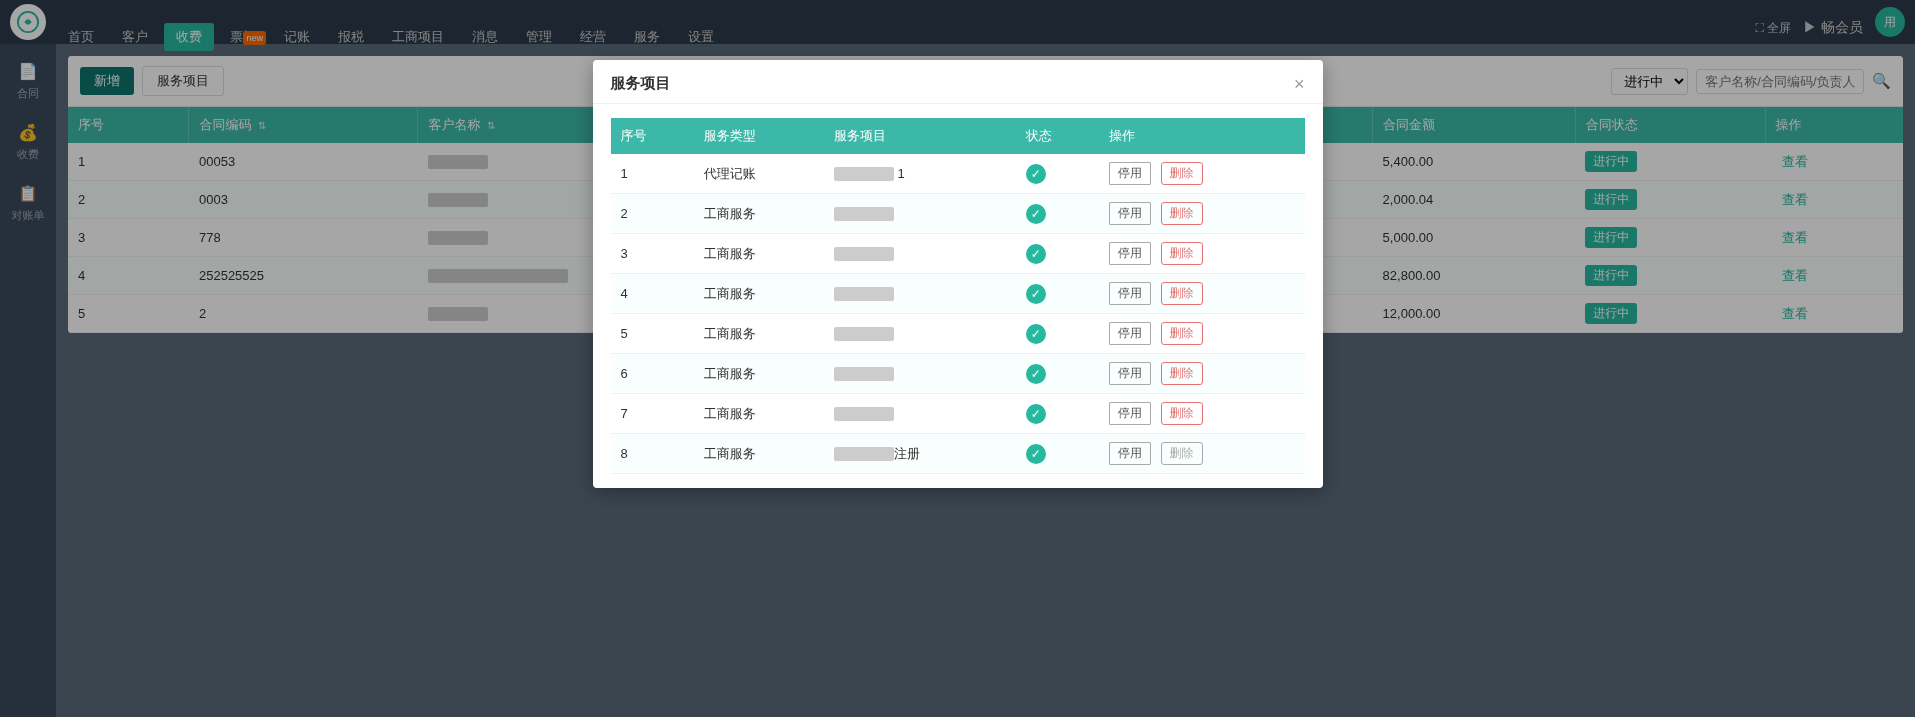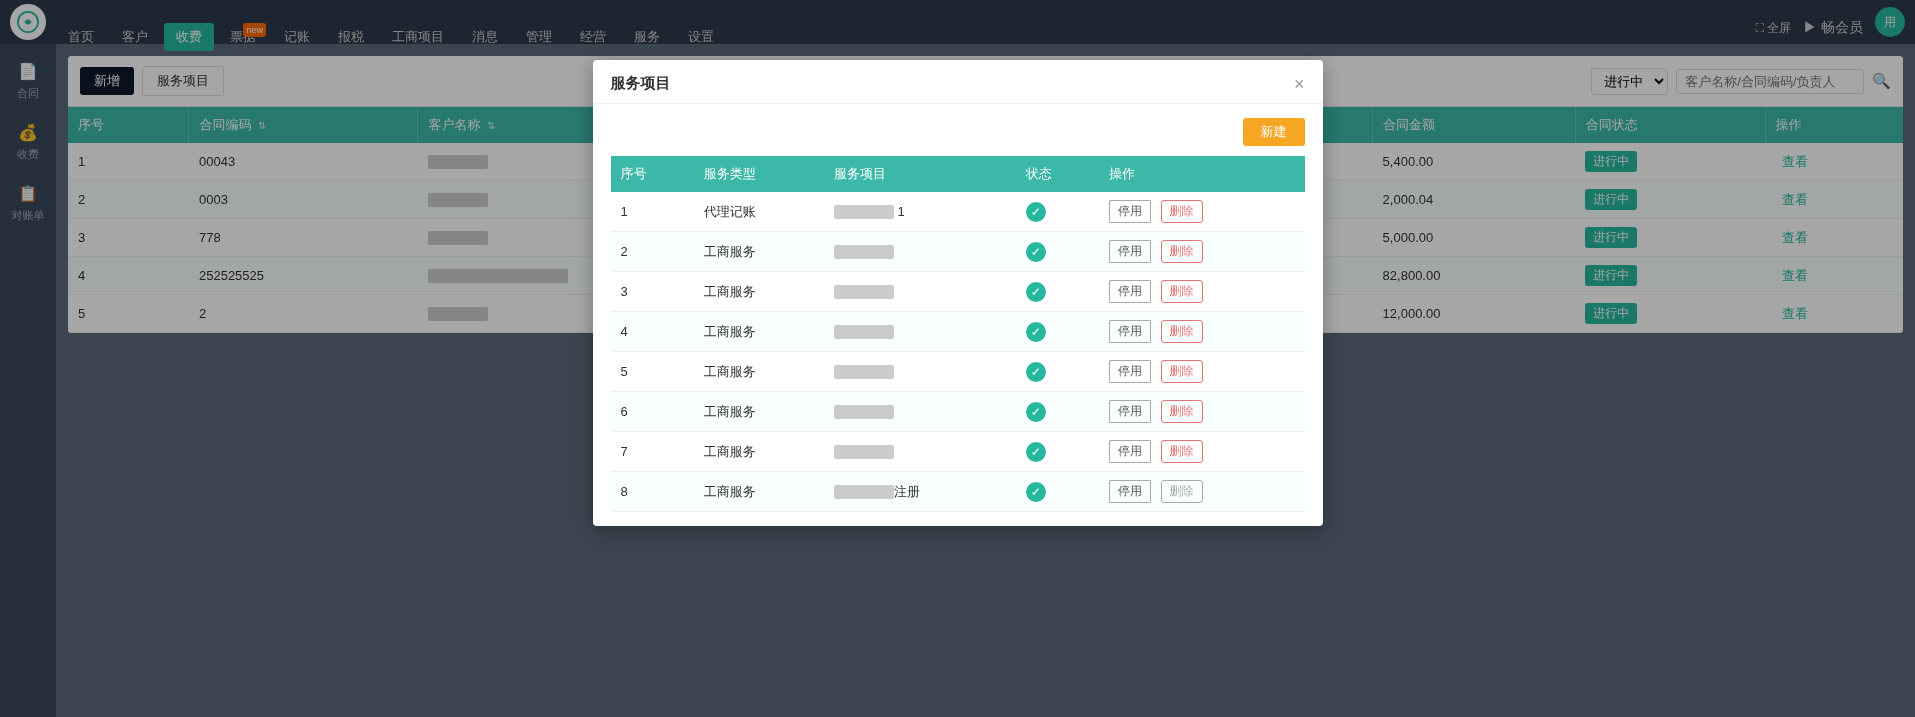--- a/index.html
+++ b/index.html
@@ -31,21 +31,21 @@
       border-radius: 3px;
       position: relative;
       font-size: 13px;
     }
     .nav-item.active {
       background: #27b8a0;
       color: #fff;
     }
     .nav-item .badge-new {
       position: absolute;
-      top: 0px; right: 2px;
+      top: 8px; right: 2px;
       background: #ff6b00;
       color: #fff;
       font-size: 9px;
       padding: 0 3px;
       border-radius: 3px;
       line-height: 14px;
     }
     .top-nav-right {
       display: flex; align-items: flex-end; gap: 12px; margin-left: auto;
       color: #ccc; font-size: 12px;
@@ -110,21 +110,21 @@
     
     .toolbar {
       display: flex;
       align-items: center;
       padding: 10px 12px;
       gap: 8px;
       background: #fff;
       border-bottom: 1px solid #e8e8e8;
     }
     .btn-new {
-      background: #0f172a;
+      background: #0f766e;
       color: #fff;
       border: none;
       padding: 5px 14px;
       border-radius: 3px;
       cursor: pointer;
       font-size: 13px;
     }
     .btn-service-item {
       background: #fff;
       color: #333;
@@ -145,21 +145,21 @@
       padding: 4px 8px;
       border-radius: 3px;
       background: #fff;
       font-size: 13px;
     }
     .search-box {
       border: 1px solid #ddd;
       padding: 4px 8px;
       border-radius: 3px;
       font-size: 13px;
-      width: 188px;
+      width: 168px;
     }
     .search-icon-btn {
       background: none; border: none; cursor: pointer; color: #888; font-size: 15px;
     }
 
     
     .data-table {
       width: 100%;
       border-collapse: collapse;
     }
@@ -412,21 +412,21 @@
             <th>服务项目 <span class="sort-arrow">↑</span></th>
             <th>服务期限起止 <span class="sort-arrow">↑</span></th>
             <th>合同金额</th>
             <th>合同状态</th>
             <th>操作</th>
           </tr>
         </thead>
         <tbody>
           <tr>
             <td>1</td>
-            <td>00043</td>
+            <td>00053</td>
             <td><span class="blurred-text">&nbsp;&nbsp;&nbsp;&nbsp;&nbsp;&nbsp;&nbsp;&nbsp;</span></td>
             <td>小规模记账</td>
             <td>202305-202404</td>
             <td>5,400.00</td>
             <td><span class="status-tag">进行中</span></td>
             <td><a class="link-view">查看</a></td>
           </tr>
           <tr>
             <td>2</td>
             <td>0003</td>
@@ -473,23 +473,20 @@
   </div>
 </div>
 
 <div class="overlay">
   <div class="modal">
     <div class="modal-header">
       <span class="modal-title">服务项目</span>
       <button class="modal-close">×</button>
     </div>
     <div class="modal-body">
-      <div class="modal-toolbar">
-        <button class="btn-modal-new">新建</button>
-      </div>
       <table class="modal-table">
         <thead>
           <tr>
             <th>序号</th>
             <th>服务类型</th>
             <th>服务项目</th>
             <th>状态</th>
             <th>操作</th>
           </tr>
         </thead>

